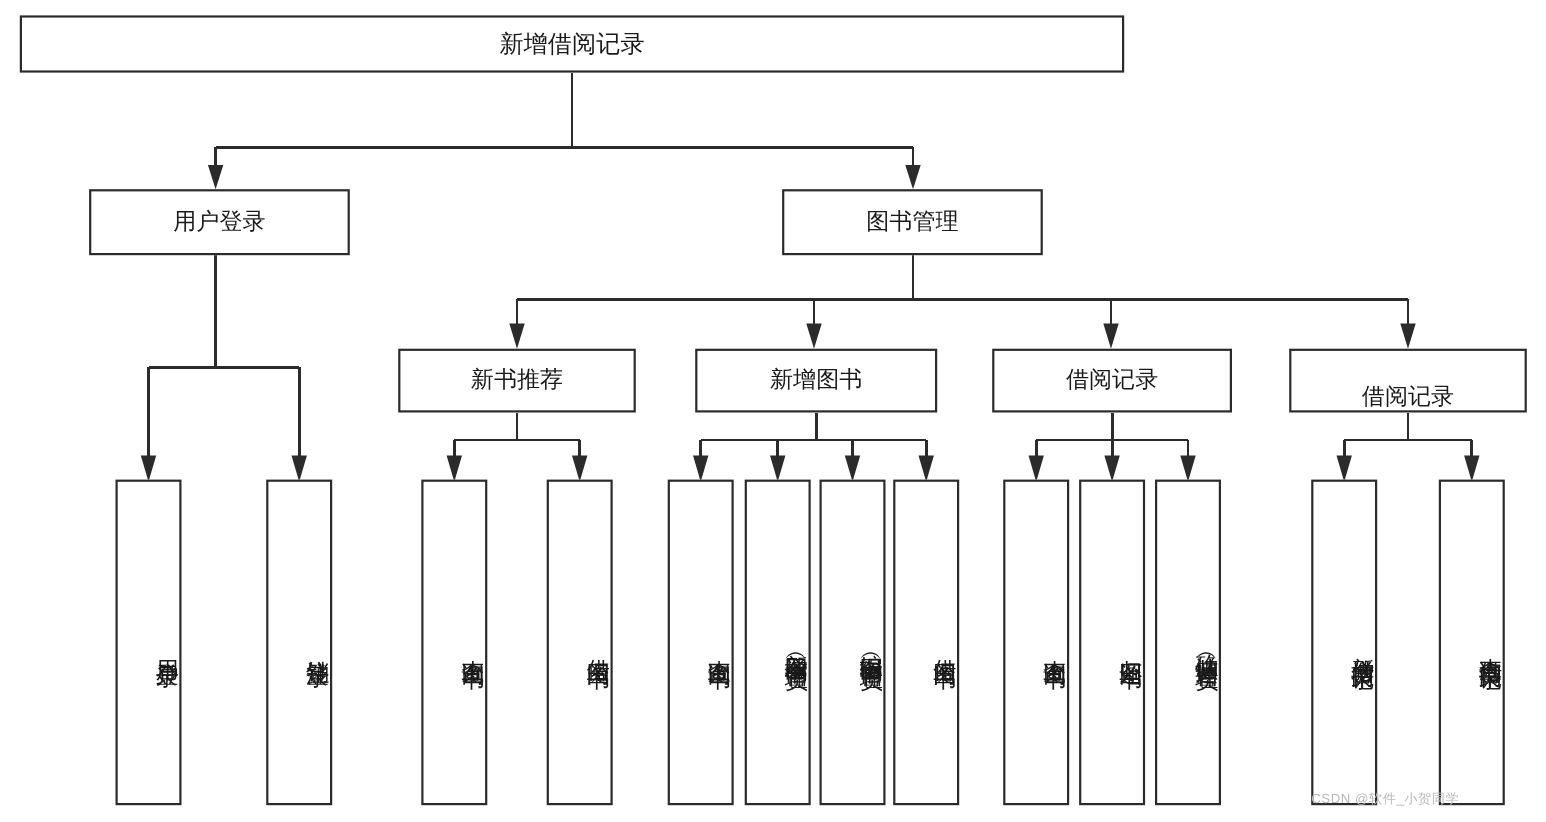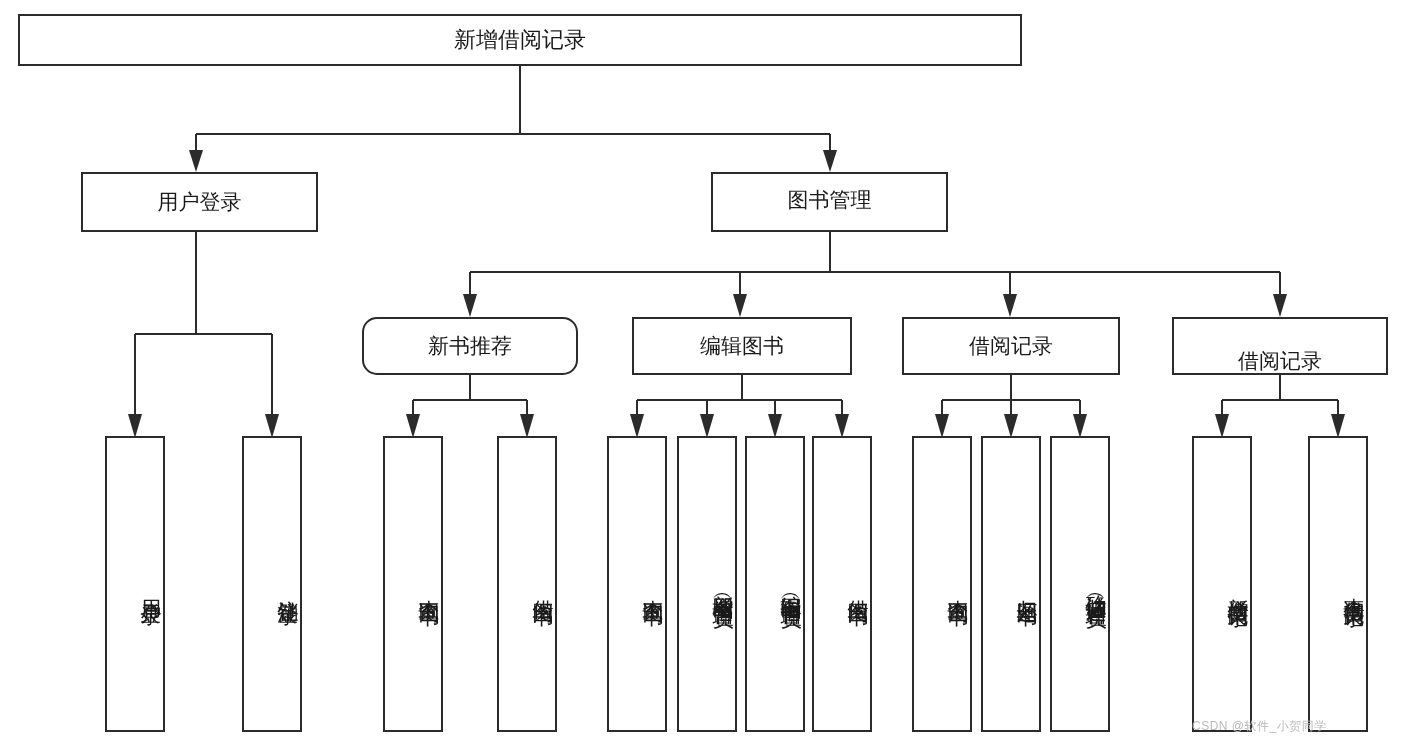--- a/index.html
+++ b/index.html
@@ -145,29 +145,29 @@
     </g>
   </svg>
 
   <div class="node horiz root" style="left:18px; top:14px; width:1004px; height:52px;">
     <span class="label">新增借阅记录</span>
   </div>
 
   <div class="node horiz lvl2" style="left:81px; top:172px; width:237px; height:60px;">
     <span class="label">用户登录</span>
   </div>
-  <div class="node horiz lvl2" style="left:711px; top:172px; width:237px; height:60px;font-family:Liberation Mono, monospace;">
+  <div class="node horiz lvl2" style="left:711px; top:172px; width:237px; height:60px;">
     <span class="label">图书管理</span>
   </div>
 
-  <div class="node horiz lvl3" style="left:362px; top:317px; width:216px; height:58px;border-radius:15px;">
+  <div class="node horiz lvl3" style="left:362px; top:317px; width:216px; height:58px;">
     <span class="label">新书推荐</span>
   </div>
   <div class="node horiz lvl3" style="left:632px; top:317px; width:220px; height:58px;">
-    <span class="label">编辑图书</span>
+    <span class="label">新增图书</span>
   </div>
   <div class="node horiz lvl3" style="left:902px; top:317px; width:218px; height:58px;">
     <span class="label">借阅记录</span>
   </div>
   <div class="node horiz lvl3" style="left:1172px; top:317px; width:216px; height:58px;align-items:flex-end;">
     <span class="label">借阅记录</span>
   </div>
 
   <div class="node vert leaf" style="left:105px; top:436px; width:60px; height:296px;">
     <span class="label">用户登录</span>

